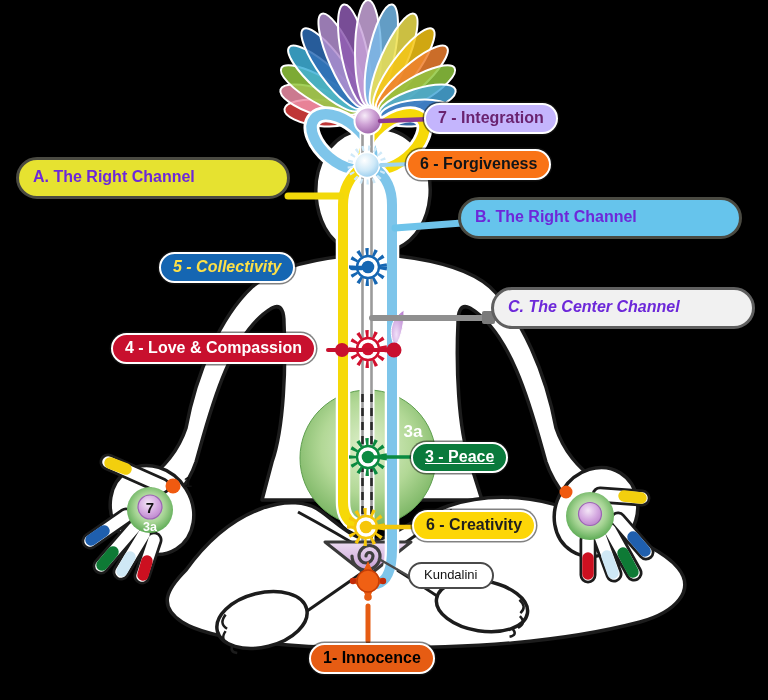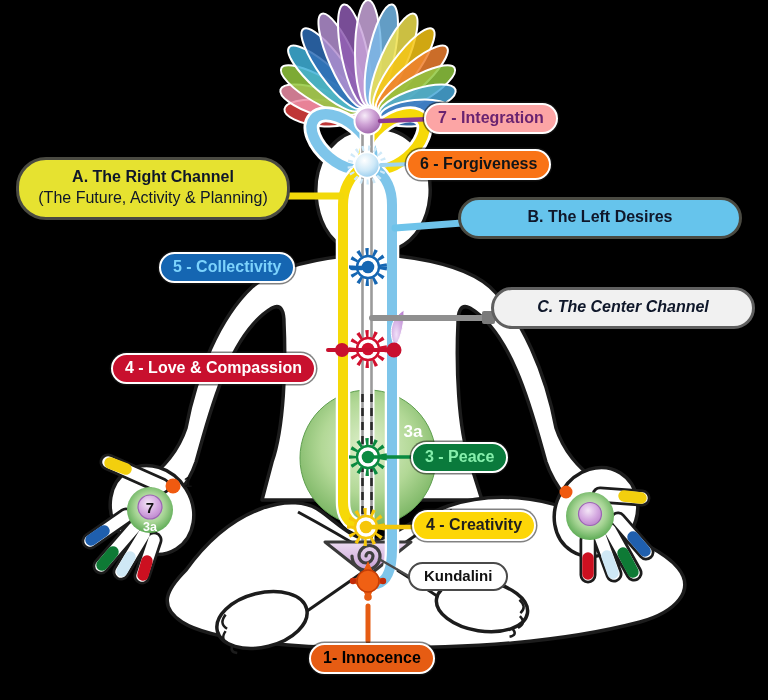--- a/index.html
+++ b/index.html
@@ -4,24 +4,24 @@
 <style>
   html,body{margin:0;padding:0;background:#000;}
   #stage{position:relative;width:768px;height:700px;background:#000;overflow:hidden;
          font-family:"Liberation Sans",sans-serif;}
   #figure-svg{position:absolute;left:0;top:0;}
   .lbl{position:absolute;box-sizing:border-box;white-space:nowrap;z-index:5;}
   .pill{font-weight:bold;font-size:16px;line-height:1.15;padding:4px 12px 5px;
         border-radius:20px;border:2.5px solid #fff;
         box-shadow:0 0 0 1.5px rgba(25,25,25,.55);}
   .box{font-size:16px;line-height:1.3;padding:7px 14px 8px;border-radius:30px;
-       border:3px solid #4a4a42;text-align:center;color:#0f172a;}
+       border:3px solid #4a4a42;text-align:left;color:#6d28d9;}
   .box .t1{font-weight:bold;display:block;}
   .box .t2{display:block;}
-  .plain{font-weight:bold;font-size:15px;padding:3px 14px 5px;border-radius:18px;
+  .plain{font-weight:normal;font-size:13px;padding:3px 14px 5px;border-radius:18px;
          border:2px solid #4a4a4a;background:#fff;color:#111;}
   
   #lbl-seven{left:424px;top:103px;}
   #lbl-six{left:406px;top:149px;}
   #box-a{left:16px;top:157px;width:274px;}
   #box-b{left:458px;top:197px;width:284px;}
   #box-c{left:491px;top:287px;width:264px;border-color:#5f5f5f;font-style:italic;}
   #lbl-five{left:159px;top:252px;}
   #lbl-four{left:111px;top:333px;}
   #lbl-three{left:411px;top:442px;}
@@ -249,42 +249,41 @@
     <circle cx="342" cy="350" r="7" fill="#c8102e" stroke="none"></circle>
     <circle cx="394" cy="350" r="7.5" fill="#c8102e" stroke="none"></circle>
     <path d="M 372 457 L 414 457" stroke="#0a8a40" stroke-width="3.5"></path>
     <path d="M 372 527 L 416 527" stroke="#f2c70a" stroke-width="4.5"></path>
     <path d="M 379 559 L 412 578" stroke="#4a4a4a" stroke-width="2.5"></path>
     <circle cx="368" cy="597" r="3.8" fill="#e65c13" stroke="none"></circle>
     <path d="M 368 606 L 368 641" stroke="#e65c13" stroke-width="5"></path>
   </g>
 </svg>
 
-<div id="lbl-seven" class="lbl pill" style="background-color: #fca5a5; color: rgb(106, 35, 112);">7 - Integration</div>
+<div id="lbl-seven" class="lbl pill" style="background-color: #c4b5fd; color: rgb(106, 35, 112);">7 - Integration</div>
 
 <div id="lbl-six" class="lbl pill" style="background-color: #f97316; color: rgb(16, 20, 24); padding-left: 12px;">6 - Forgiveness</div>
 
 <div id="box-a" class="lbl box" style="background-color: rgb(230, 226, 48);">
   <span class="t1">A. The Right Channel</span>
-  <span class="t2">(The Future, Activity &amp; Planning)</span>
 </div>
 
 <div id="box-b" class="lbl box" style="background-color: rgb(102, 196, 236);">
-  <span class="t1">B. The Left Desires</span>
+  <span class="t1">B. The Right Channel</span>
 </div>
 
 <div id="box-c" class="lbl box" style="background-color: rgb(241, 241, 241);">
   <span class="t1">C. The Center Channel</span>
 </div>
 
-<div id="lbl-five" class="lbl pill" style="background-color: rgb(21, 102, 178); color: #7dd3fc;">5 - Collectivity</div>
-
-<div id="lbl-four" class="lbl pill" style="background-color: rgb(200, 16, 46); color: rgb(255, 255, 255); margin-top: 20px;">4 - Love &amp; Compassion</div>
-
-<div id="lbl-three" class="lbl pill" style="background-color: rgb(10, 122, 60); color: #86efac;">3 - Peace</div>
-
-<div id="lbl-two" class="lbl pill" style="background-color: rgb(253, 214, 7); color: rgb(31, 31, 31);">4 - Creativity</div>
+<div id="lbl-five" class="lbl pill" style="background-color: rgb(21, 102, 178); color: #fde047; font-style: italic;">5 - Collectivity</div>
+
+<div id="lbl-four" class="lbl pill" style="background-color: rgb(200, 16, 46); color: rgb(255, 255, 255);">4 - Love &amp; Compassion</div>
+
+<div id="lbl-three" class="lbl pill" style="background-color: rgb(10, 122, 60); color: #ffffff; text-decoration: underline;">3 - Peace</div>
+
+<div id="lbl-two" class="lbl pill" style="background-color: rgb(253, 214, 7); color: rgb(31, 31, 31);">6 - Creativity</div>
 
 <div id="lbl-kundalini" class="lbl plain" style="background-color: rgb(255, 255, 255); color: rgb(17, 17, 17);">Kundalini</div>
 
 <div id="lbl-one" class="lbl pill" style="background-color: rgb(230, 92, 19); color: #000000;">1- Innocence</div>
 
 </div>
 
 </body></html>

